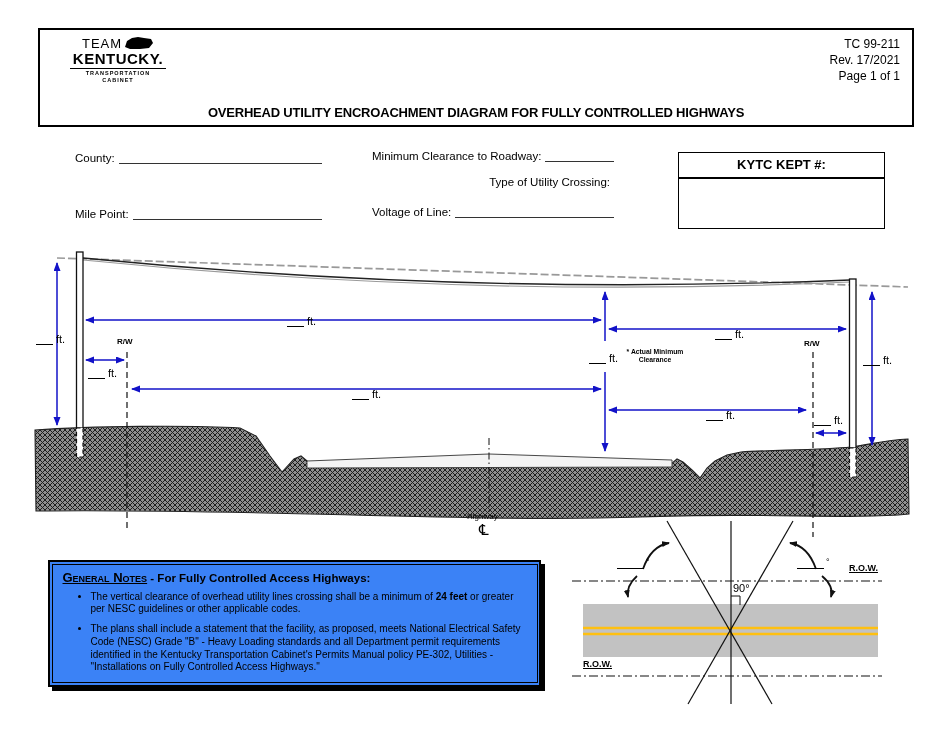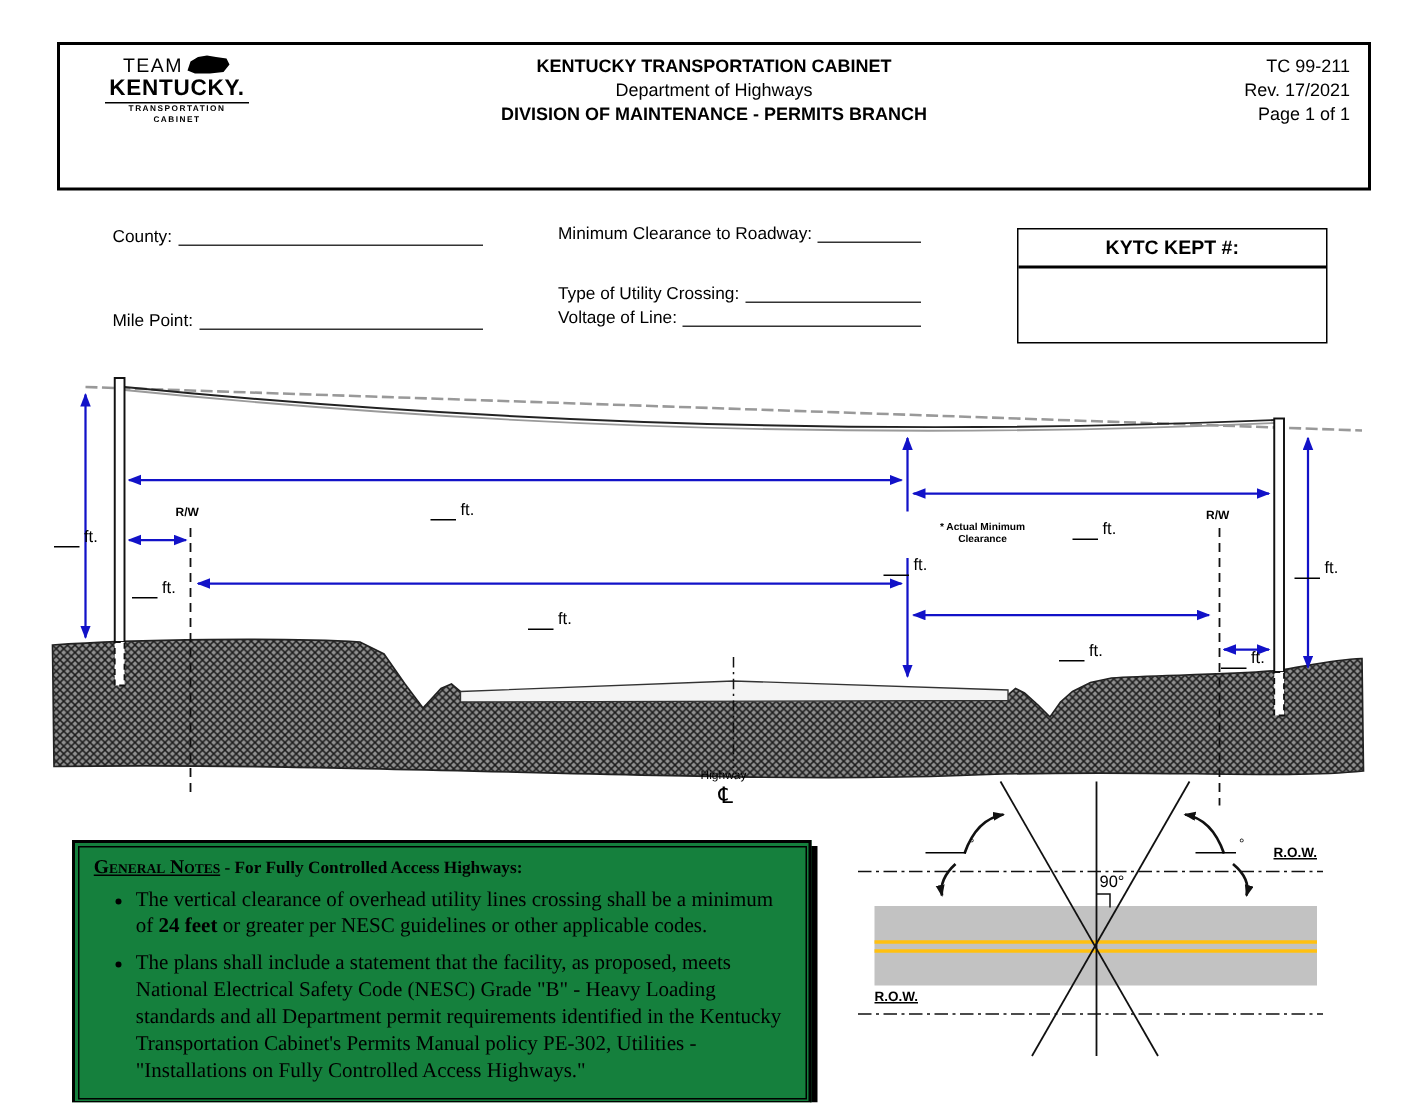--- a/index.html
+++ b/index.html
@@ -21,39 +21,39 @@
              font-size:13px;letter-spacing:-0.2px;}
   
   .field{position:absolute;display:flex;align-items:flex-end;font-size:11.5px;}
   .field .flabel{white-space:nowrap;padding-right:4px;}
   .field .fline{flex:1;border-bottom:1px solid #333;height:13px;}
   .kept-box{position:absolute;left:678px;top:152px;width:205px;height:75px;border:1.5px solid #000;}
   .kept-head{height:24px;border-bottom:2.5px solid #000;text-align:center;font-weight:700;font-size:13px;
              line-height:24px;}
   .kept-val{height:48px;}
   
-  .dim{position:absolute;display:inline-flex;align-items:flex-start;gap:3px;font-size:11px;line-height:1;margin-top:20px;}
+  .dim{position:absolute;display:inline-flex;align-items:center;gap:3px;font-size:11px;line-height:1;}
   .dim .blank{width:17px;height:11px;border-bottom:1.2px solid #000;}
   .tiny{position:absolute;font-size:8px;font-weight:700;line-height:1;}
   .amc{position:absolute;font-size:6.8px;font-weight:700;text-align:center;line-height:1.25;width:64px;}
   .row-lbl{position:absolute;font-size:9px;font-weight:700;line-height:1;text-decoration:underline;}
   .deg{position:absolute;display:inline-flex;align-items:flex-start;font-size:9px;line-height:1;}
   .deg .blank{width:27px;height:10px;border-bottom:1.2px solid #000;margin-right:2px;}
   .cl-sym{position:absolute;font-size:15px;line-height:1;font-family:"DejaVu Sans",sans-serif;}
   .hwy-lbl{position:absolute;font-size:8px;line-height:1;}
   .ninety{position:absolute;font-size:11px;line-height:1;}
   
   .notes{position:absolute;left:48px;top:560px;width:489px;border:2px solid #000;
-         box-shadow:4px 4px 0 0 #000;background:#15803d;font-family:Liberation Serif, serif;}
+         box-shadow:4px 4px 0 0 #000;background:#3b82f6;}
   .notes-inner{border:1px solid #000;margin:1.5px;padding:5px 10px 8px 10px;}
   .notes-head{font-size:11.5px;}
   .notes-head .nh-title{font-weight:700;text-decoration:underline;font-variant:small-caps;font-size:13px;}
   .notes-head .nh-rest{font-weight:700;}
   .notes ul{margin:6px 0 0 14px;padding:0 4px 0 14px;}
-  .notes li{font-size:14px;line-height:1.28;margin-bottom:7px;}
+  .notes li{font-size:10px;line-height:1.28;margin-bottom:7px;}
   .notes li:last-child{margin-bottom:0;}
   .b{font-weight:700;}
   svg{position:absolute;left:0;top:0;}
 </style>
 </head>
 <body>
 
 <div class="page">
 
   <div class="hdr-box">
@@ -62,45 +62,41 @@
         <span class="logo-team">TEAM</span>
         <svg width="30" height="15" viewBox="0 0 30 15" style="position:static">
           <path d="M1,11 L3,5 L8,2 L14,1 L20,2 L27,3 L29,7 L25,12 L16,13 L6,13 Z" fill="#000"></path>
         </svg>
       </div>
       <div class="logo-ky">KENTUCKY.</div>
       <div class="logo-rule"></div>
       <div class="logo-sub">TRANSPORTATION</div>
       <div class="logo-sub">CABINET</div>
     </div>
-    <div class="hdr-center">
-      <div class="l1">KENTUCKY TRANSPORTATION CABINET</div>
-      <div class="l2">Department of Highways</div>
-      <div class="l3">DIVISION OF MAINTENANCE - PERMITS BRANCH</div>
-    </div>
     <div class="hdr-meta">
       <div>TC 99-211</div>
       <div>Rev. 17/2021</div>
       <div>Page 1 of 1</div>
     </div>
+    <div class="hdr-title">OVERHEAD UTILITY ENCROACHMENT DIAGRAM FOR FULLY CONTROLLED HIGHWAYS</div>
   </div>
 
   <div class="field" style="left:75px;top:150px;width:247px;">
     <span class="flabel">County:</span>
     <span class="fline"></span>
   </div>
   <div class="field" style="left:75px;top:206px;width:247px;">
     <span class="flabel">Mile Point:</span>
     <span class="fline"></span>
   </div>
   <div class="field" style="left:372px;top:148px;width:242px;">
     <span class="flabel">Minimum Clearance to Roadway:</span>
     <span class="fline"></span>
   </div>
-  <div class="field" style="left:372px;top:188px;width:242px;">
+  <div class="field" style="left:372px;top:176px;width:242px;flex-direction:column;">
     <span class="flabel">Type of Utility Crossing:</span>
     <span class="fline"></span>
   </div>
   <div class="field" style="left:372px;top:204px;width:242px;">
     <span class="flabel">Voltage of Line:</span>
     <span class="fline"></span>
   </div>
 
   <div class="kept-box">
     <div class="kept-head">KYTC KEPT #:</div>

